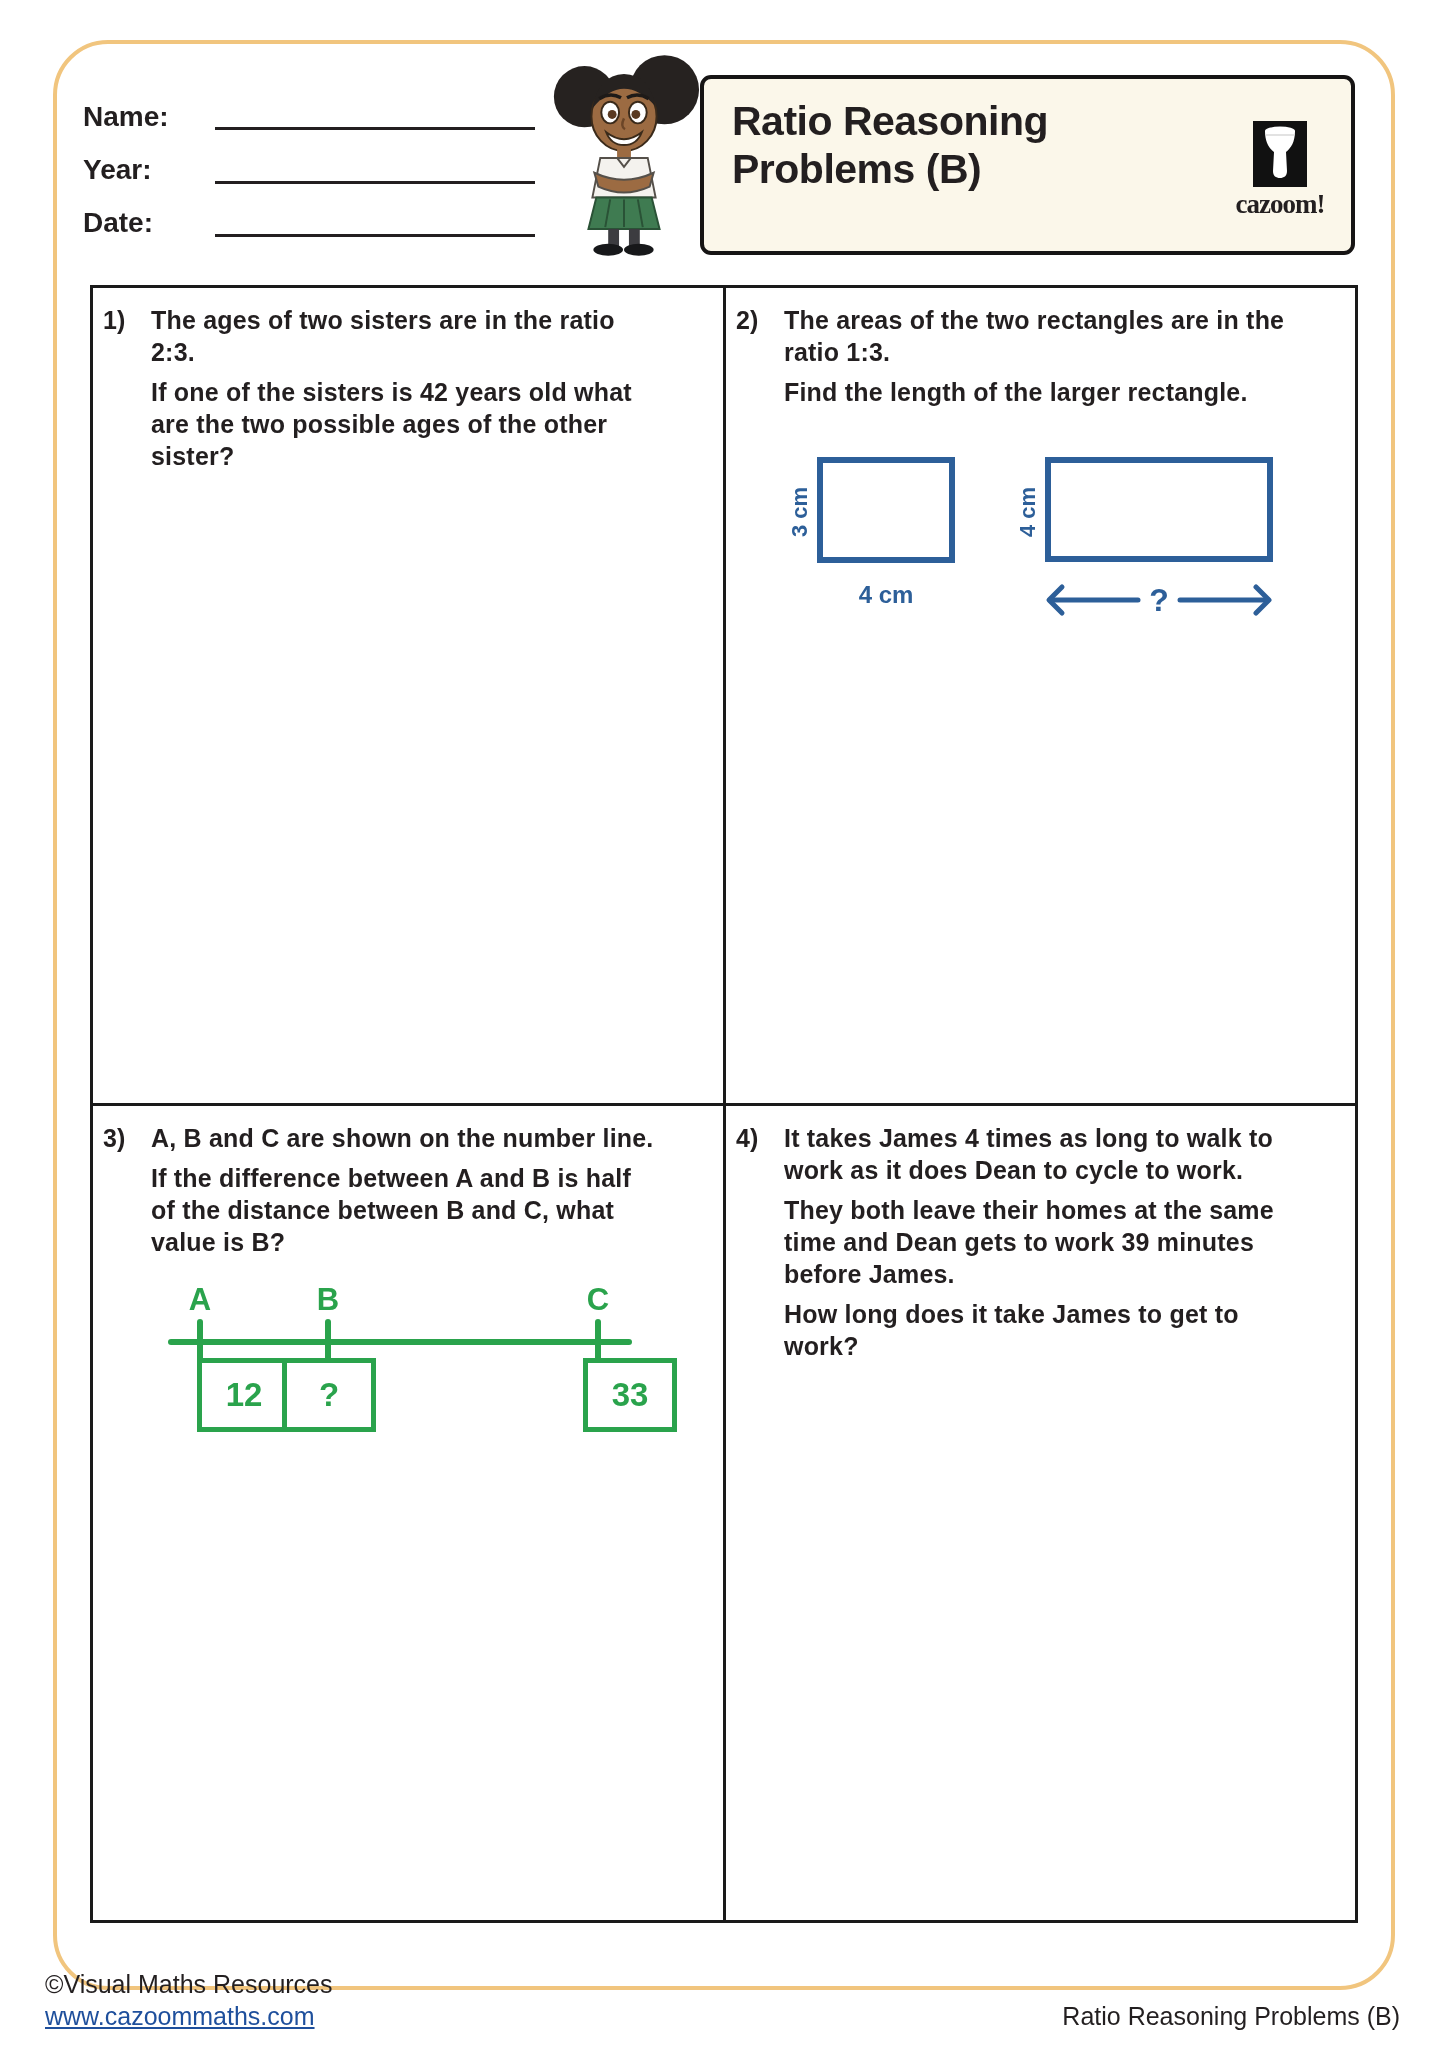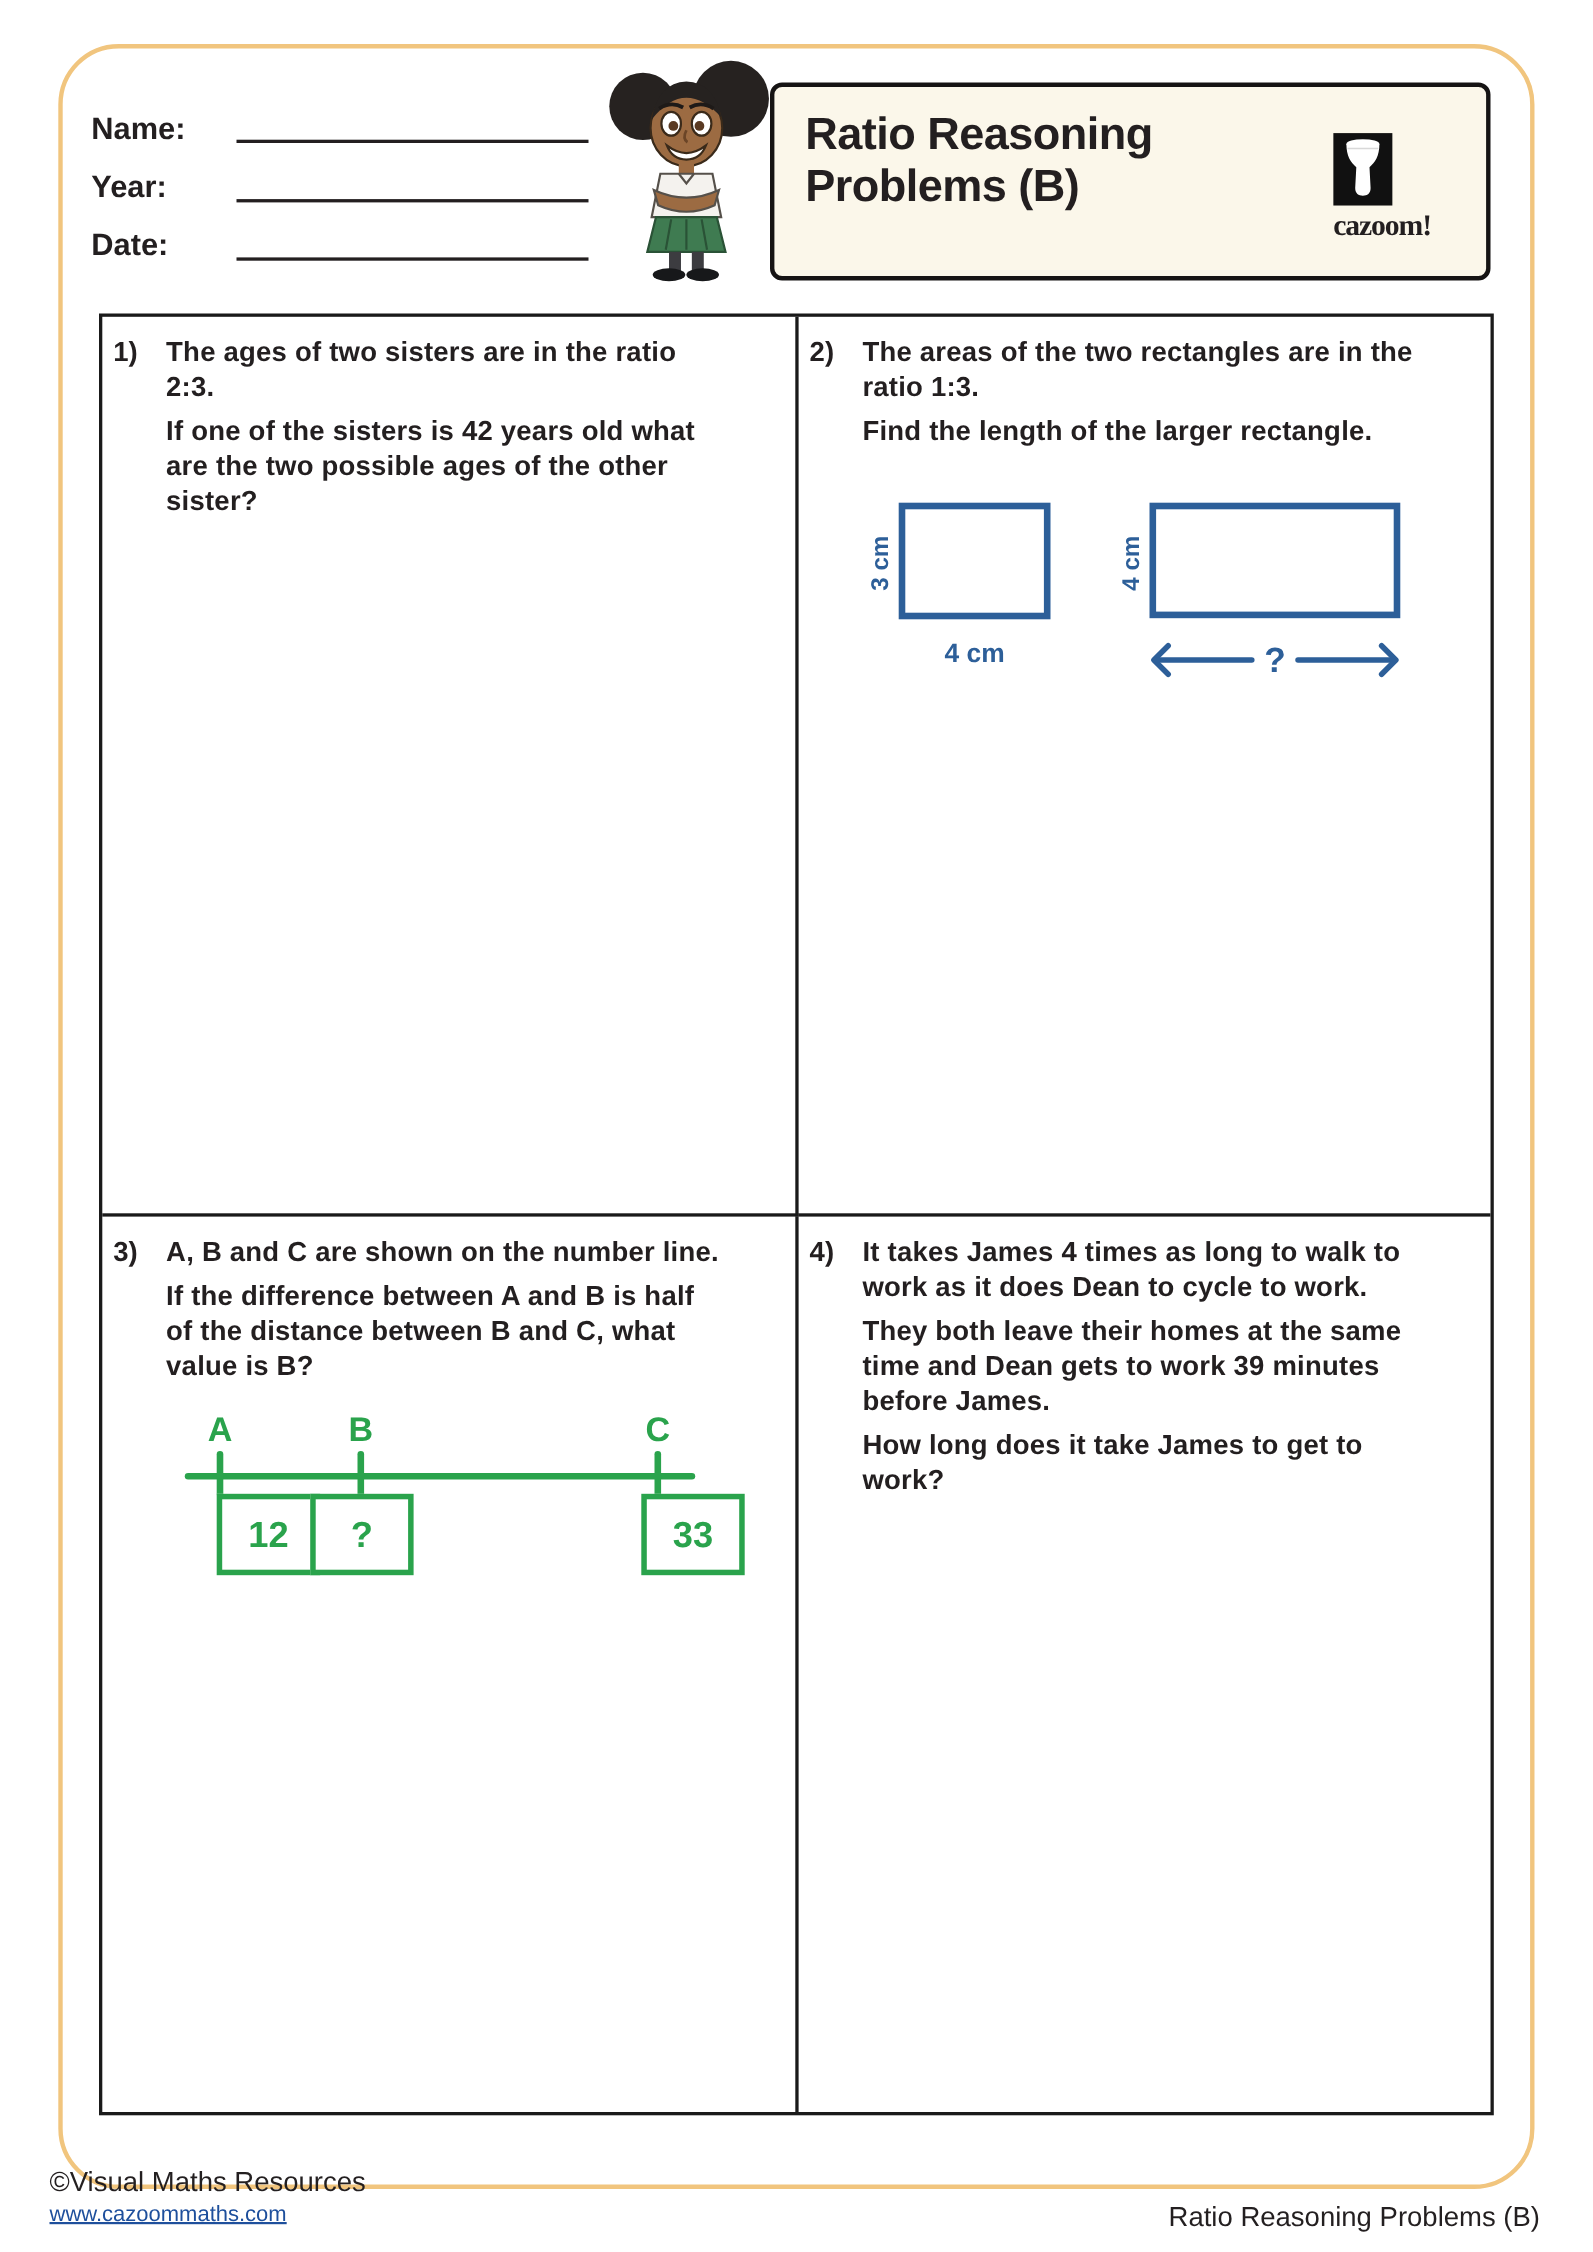--- a/index.html
+++ b/index.html
@@ -8,21 +8,21 @@
   .page-border{position:absolute;left:53px;top:40px;width:1334px;height:1942px;
         border:4px solid #f1c57e;border-radius:55px;}
   
   .hdr-label{position:absolute;left:83px;font-size:28px;font-weight:bold;}
   .hdr-line{position:absolute;left:215px;width:320px;border-bottom:3px solid #231f20;height:0;}
   .mascot{position:absolute;left:545px;top:46px;z-index:2;}
   .title-box{position:absolute;left:700px;top:75px;width:655px;height:180px;background:#fbf7ea;
         border:4px solid #161414;border-radius:11px;box-sizing:border-box;}
   .title-text{position:absolute;left:28px;top:18px;font-size:41px;font-weight:bold;
         line-height:48px;white-space:pre-line;letter-spacing:-0.5px;}
-  .logo{position:absolute;right:29px;top:42px;width:110px;}
+  .logo{position:absolute;right:16px;top:42px;width:110px;text-align:center;}
   .logo-word{font-family:"Liberation Serif",serif;font-weight:bold;font-size:27px;
         letter-spacing:-1px;margin-top:-2px;}
   
   .grid{position:absolute;left:90px;top:285px;width:1268px;height:1638px;
         border:3px solid #1a1a1a;box-sizing:border-box;}
   .cell{position:absolute;box-sizing:border-box;}
   .cell.q1{left:0;top:0;width:633px;height:818px;border-right:3px solid #1a1a1a;border-bottom:3px solid #1a1a1a;}
   .cell.q2{left:633px;top:0;width:629px;height:818px;border-bottom:3px solid #1a1a1a;}
   .cell.q3{left:0;top:818px;width:633px;height:814px;border-right:3px solid #1a1a1a;}
   .cell.q4{left:633px;top:818px;width:629px;height:814px;}
@@ -38,21 +38,21 @@
   .dim-h{position:absolute;width:100px;text-align:center;font-size:24px;font-weight:bold;color:#2d5f99;}
   
   .nl-letter{position:absolute;width:44px;text-align:center;font-size:31px;font-weight:bold;color:#2aa34c;}
   .nl-line{position:absolute;height:6px;background:#2aa34c;border-radius:3px;}
   .nl-tick{position:absolute;width:6px;height:42px;background:#2aa34c;border-radius:3px;}
   .nl-box{position:absolute;width:94px;height:74px;border:5px solid #2aa34c;background:#fff;
         box-sizing:border-box;display:flex;align-items:center;justify-content:center;
         font-size:33px;font-weight:bold;color:#2aa34c;}
   
   .foot-copy{position:absolute;left:45px;top:1970px;font-size:25px;}
-  .foot-link{position:absolute;left:45px;top:2002px;font-size:20px;color:#1e4f9c;
+  .foot-link{position:absolute;left:45px;top:2002px;font-size:25px;color:#1e4f9c;
         text-decoration:underline;}
   .foot-title{position:absolute;right:48px;top:2002px;font-size:25px;text-align:right;}
 </style>
 </head>
 <body>
 
 <div class="page">
   <div class="page-border"></div>
 
   <span class="hdr-label" style="top:101px">Name:</span>

